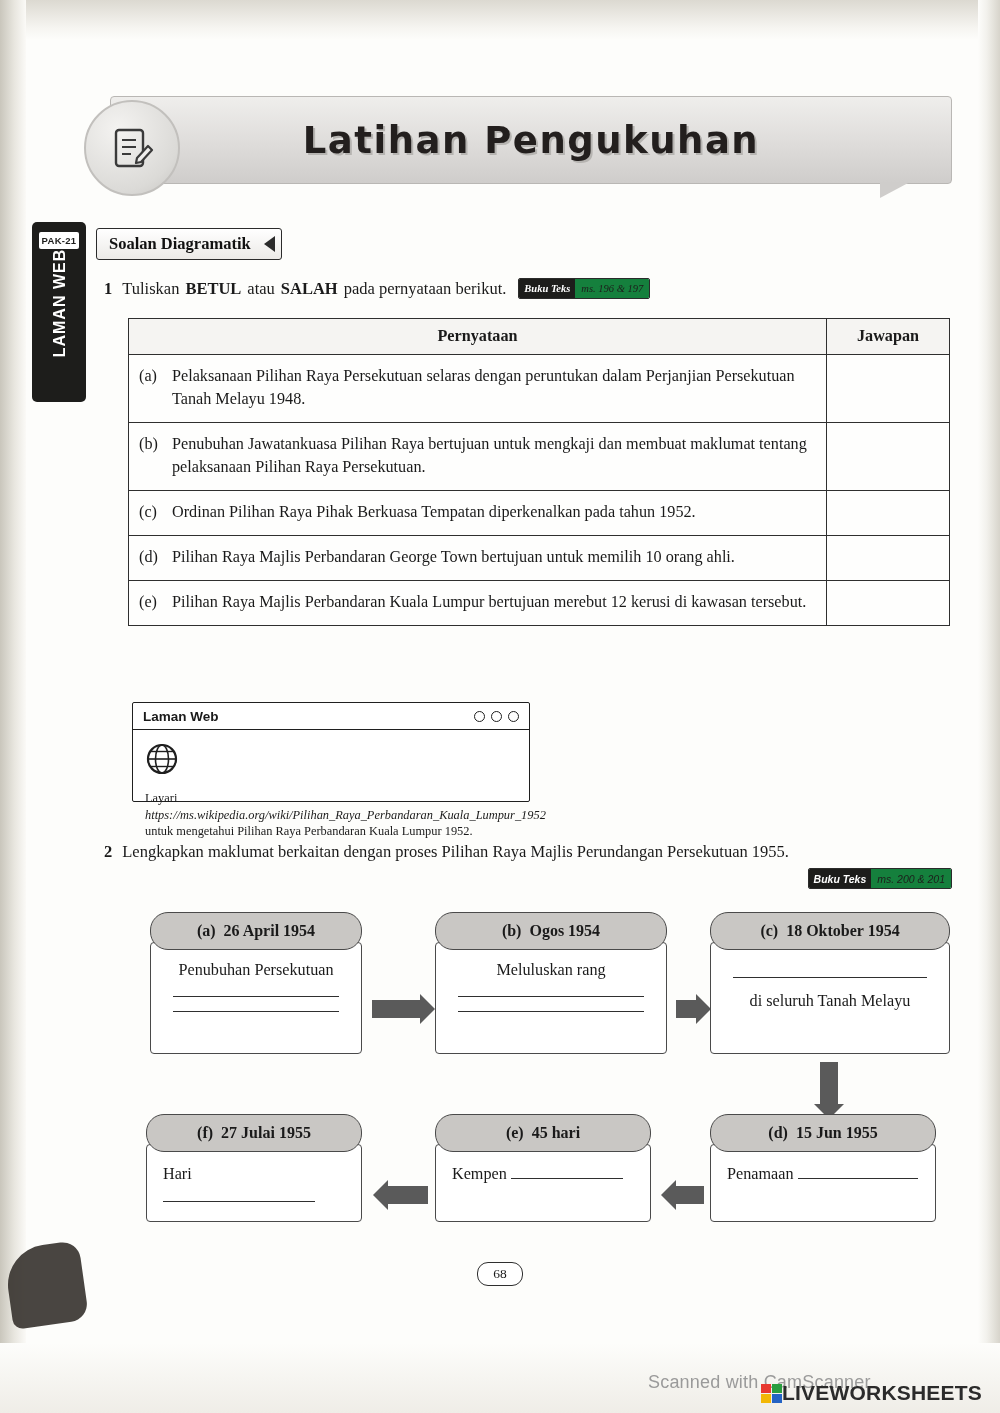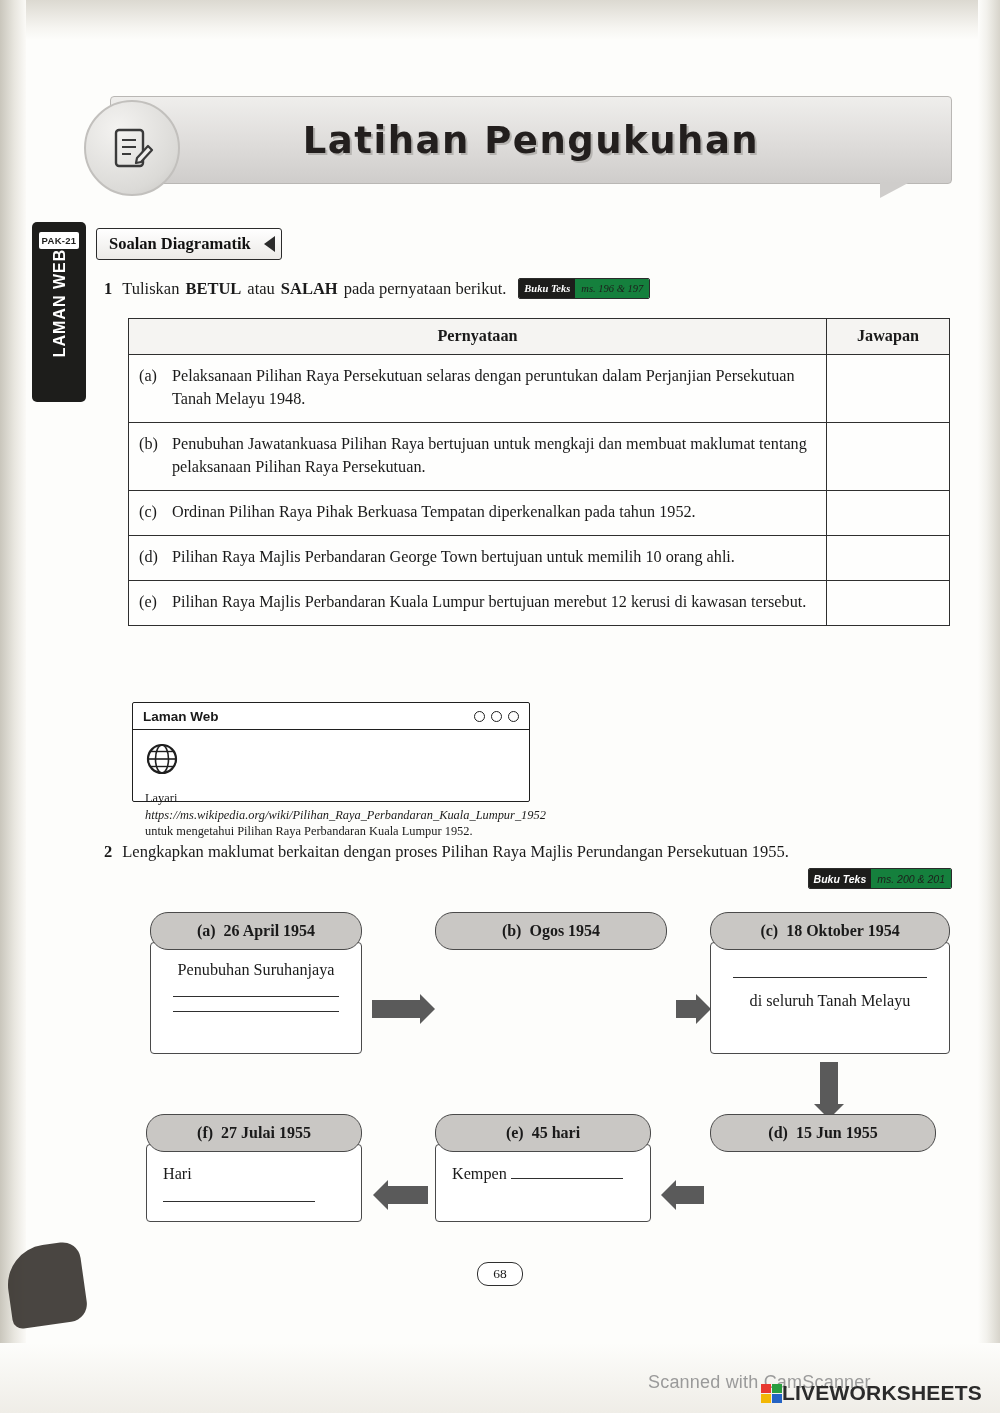--- a/index.html
+++ b/index.html
@@ -573,31 +573,36 @@
     <span class="tag-light">ms. 200 &amp; 201</span>
   </span>
 </div>
 
 <div class="flow-node" style="left:150px; top:912px; width:212px;">
   <div class="node-cap">
     <span>(a)</span>&nbsp;&nbsp;
     <span>26 April 1954</span>
   </div>
   <div class="node-body" style="height:82px;">
-    <div class="node-text">Penubuhan Suruhanjaya</div>
+    <div class="node-text">Penubuhan Persekutuan</div>
     <div class="rule"></div>
     <div class="rule"></div>
   </div>
 </div>
 
 <div class="flow-node" style="left:435px; top:912px; width:232px;">
   <div class="node-cap">
     <span>(b)</span>&nbsp;&nbsp;
     <span>Ogos 1954</span>
   </div>
+  <div class="node-body" style="height:82px;">
+    <div class="node-text">Meluluskan rang</div>
+    <div class="rule"></div>
+    <div class="rule"></div>
+  </div>
 </div>
 
 <div class="flow-node" style="left:710px; top:912px; width:240px;">
   <div class="node-cap">
     <span>(c)</span>&nbsp;&nbsp;
     <span>18 Oktober 1954</span>
   </div>
   <div class="node-body" style="height:82px;">
     <div class="rule" style="margin-top:18px;"></div>
     <div class="node-text" style="margin-top:12px;">di seluruh Tanah Melayu</div>
@@ -605,20 +610,26 @@
 </div>
 
 <div class="arrow-right" style="left:372px; top:1000px; width:48px;"></div>
 <div class="arrow-right" style="left:676px; top:1000px; width:20px;"></div>
 <div class="arrow-down" style="left:820px; top:1062px; height:42px;"></div>
 
 <div class="flow-node" style="left:710px; top:1114px; width:226px;">
   <div class="node-cap">
     <span>(d)</span>&nbsp;&nbsp;
     <span>15 Jun 1955</span>
+  </div>
+  <div class="node-body" style="height:46px; padding-top:18px;">
+    <div class="node-text left">
+      <span>Penamaan</span>
+      <span class="inline-rule" style="width:120px;"></span>
+    </div>
   </div>
 </div>
 
 <div class="flow-node" style="left:435px; top:1114px; width:216px;">
   <div class="node-cap">
     <span>(e)</span>&nbsp;&nbsp;
     <span>45 hari</span>
   </div>
   <div class="node-body" style="height:46px; padding-top:18px;">
     <div class="node-text left">

